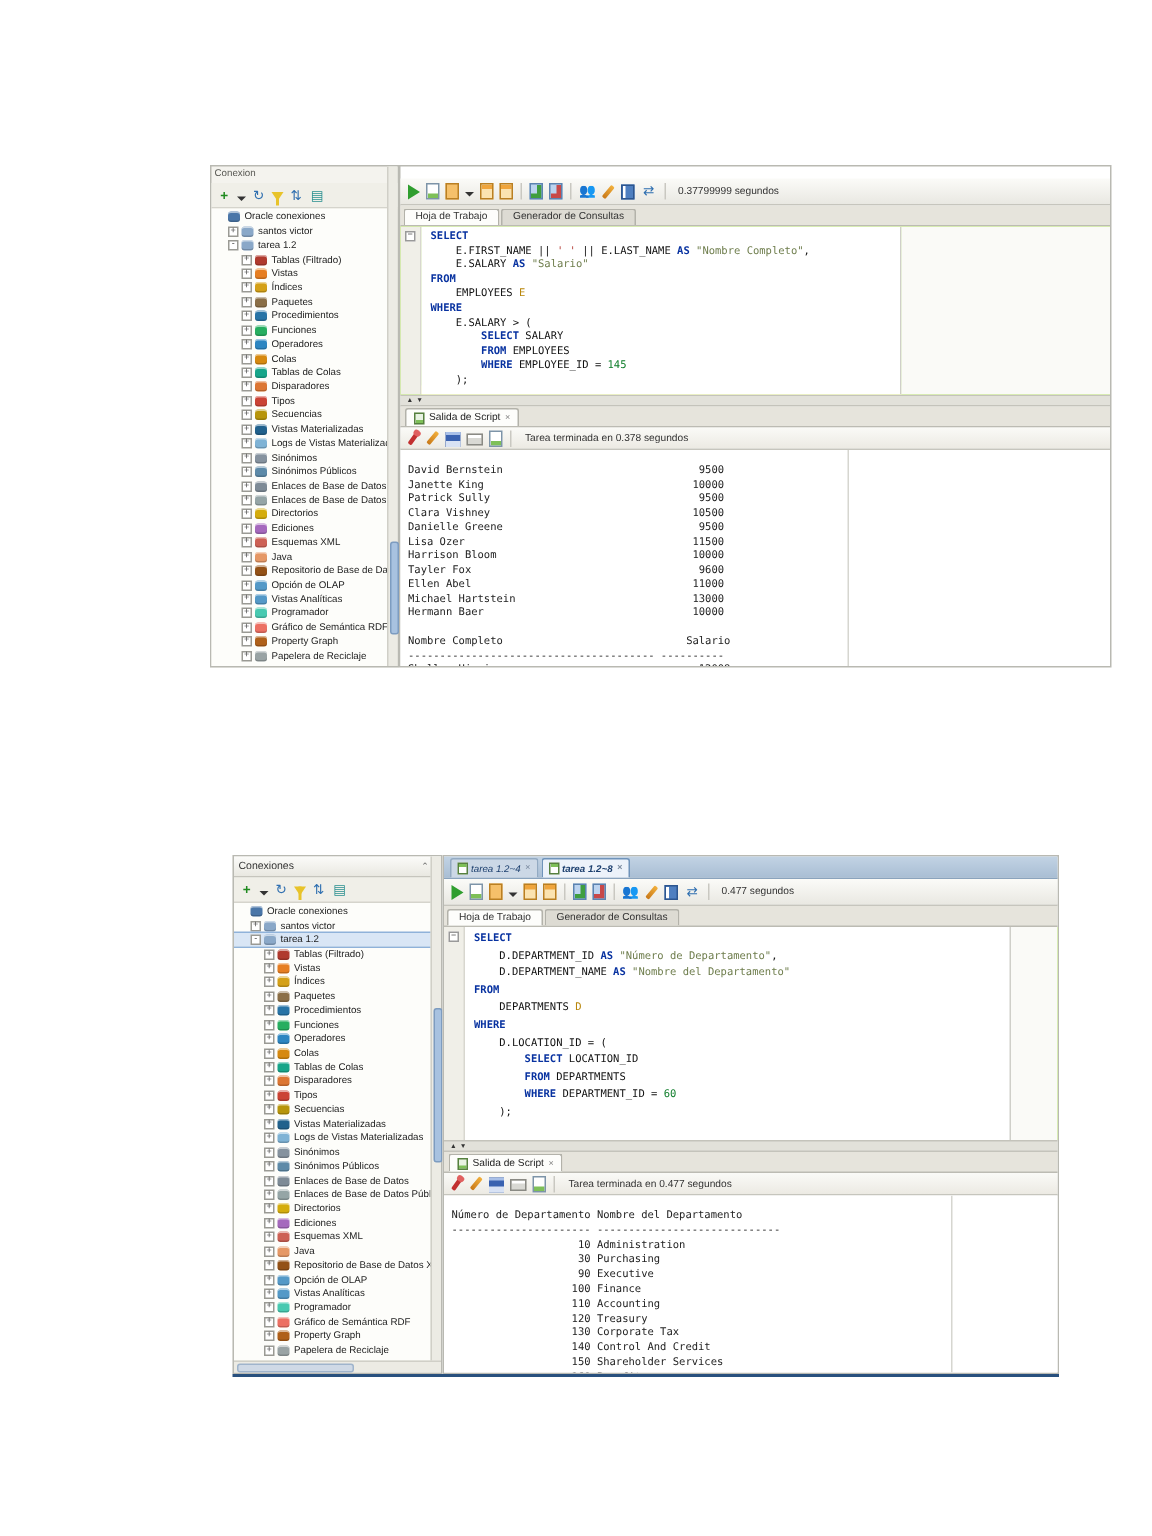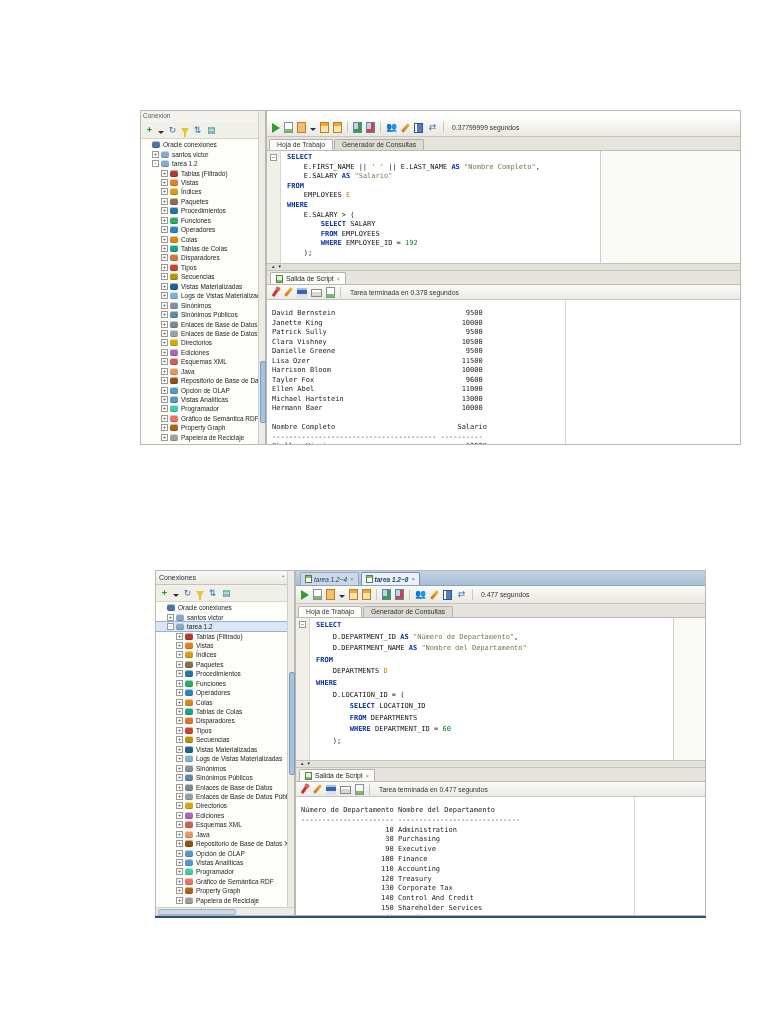--- a/index.html
+++ b/index.html
@@ -352,21 +352,21 @@
         <div class="curline"></div>
         <div class="codepane"><span class="kw">SELECT</span>
     E.FIRST_NAME || <span class="str2">' '</span> || E.LAST_NAME <span class="kw">AS</span> <span class="str">"Nombre Completo"</span>,
     E.SALARY <span class="kw">AS</span> <span class="str">"Salario"</span>
 <span class="kw">FROM</span>
     EMPLOYEES <span class="als">E</span>
 <span class="kw">WHERE</span>
     E.SALARY &gt; (
         <span class="kw">SELECT</span> SALARY
         <span class="kw">FROM</span> EMPLOYEES
-        <span class="kw">WHERE</span> EMPLOYEE_ID = <span class="num">192</span>
+        <span class="kw">WHERE</span> EMPLOYEE_ID = <span class="num">145</span>
     );</div>
         <div class="codefill"></div>
       </div>
     </div>
     <div class="splitter">
         <span>▲</span>
         <span>▼</span>
       </div>
     <div class="out-tabrow">
       <span class="otab">

